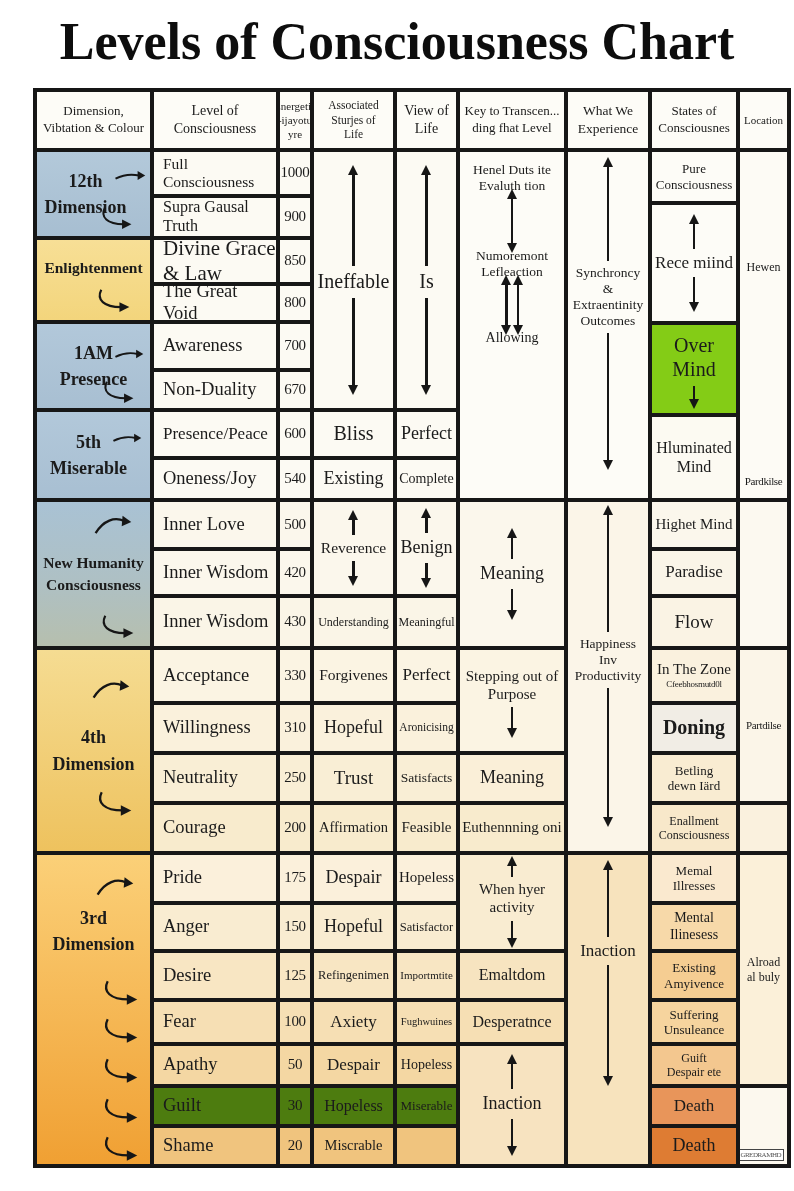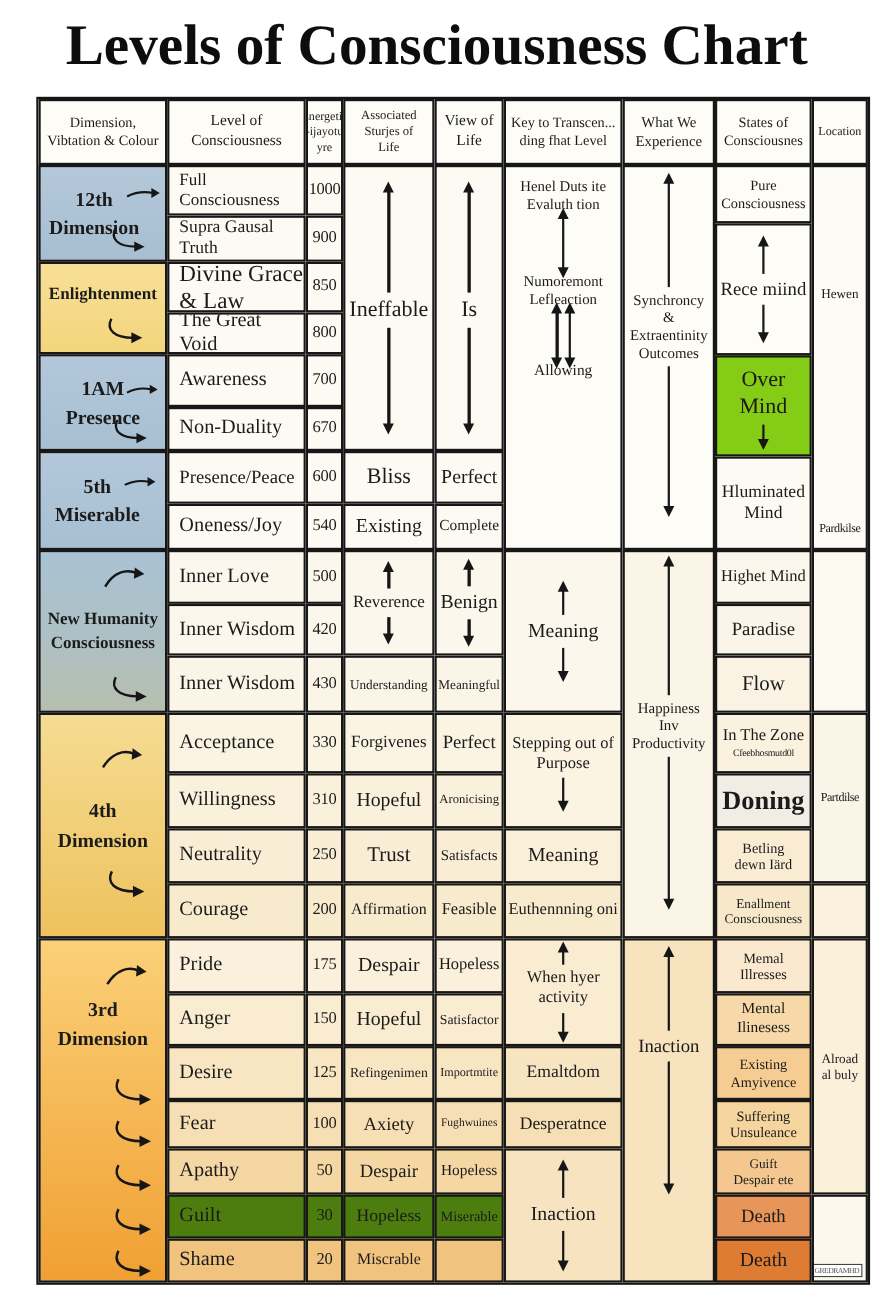--- a/index.html
+++ b/index.html
@@ -321,21 +321,21 @@
   </div>
   <div class="c" style="left:615px;top:325px;width:88px;height:85px;font-size:16px;background:#fcfaf2">Hluminated
 Mind</div>
   <div class="c" style="left:615px;top:410px;width:88px;height:49px;font-size:15px;background:#fbf7ec">Highet Mind</div>
   <div class="c" style="left:615px;top:459px;width:88px;height:47px;font-size:17px;background:#faf5e8">Paradise</div>
   <div class="c" style="left:615px;top:506px;width:88px;height:52px;font-size:19px;background:#faf3e4">Flow</div>
   <div class="c" style="left:615px;top:558px;width:88px;height:55px;background:#faf1de">
     <span style="font-size:15px">In The Zone</span>
     <span style="font-size:9px;letter-spacing:-0.3px">Cfeebhosmutd0l</span>
   </div>
-  <div class="c" style="left:615px;top:613px;width:88px;height:50px;font-size:24px;font-weight:bold;background:#f1ede5">Doning</div>
+  <div class="c" style="left:615px;top:613px;width:88px;height:50px;font-size:20px;font-weight:bold;background:#f1ede5">Doning</div>
   <div class="c" style="left:615px;top:663px;width:88px;height:50px;font-size:13px;background:#f9ecd2">Betling
 dewn Iärd</div>
   <div class="c" style="left:615px;top:713px;width:88px;height:50px;font-size:12px;background:#f8e8ca">Enallment
 Consciousness</div>
   <div class="c" style="left:615px;top:763px;width:88px;height:50px;font-size:13px;background:#fae9cf">Memal
 Illresses</div>
   <div class="c" style="left:615px;top:813px;width:88px;height:48px;font-size:14px;background:#f7d9a9">Mental
 Ilinesess</div>
   <div class="c" style="left:615px;top:861px;width:88px;height:49px;font-size:13px;background:#f5cd92">Existing
 Amyivence</div>

